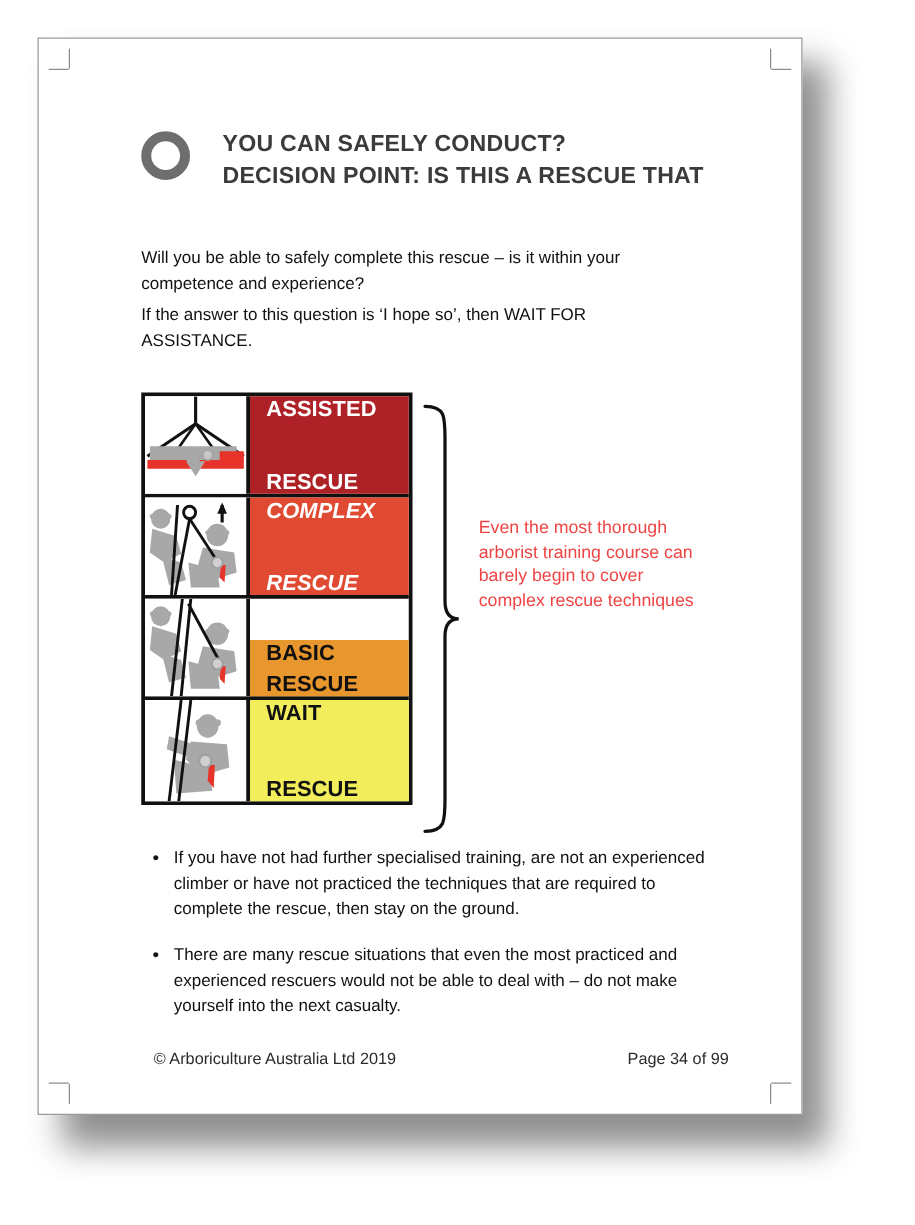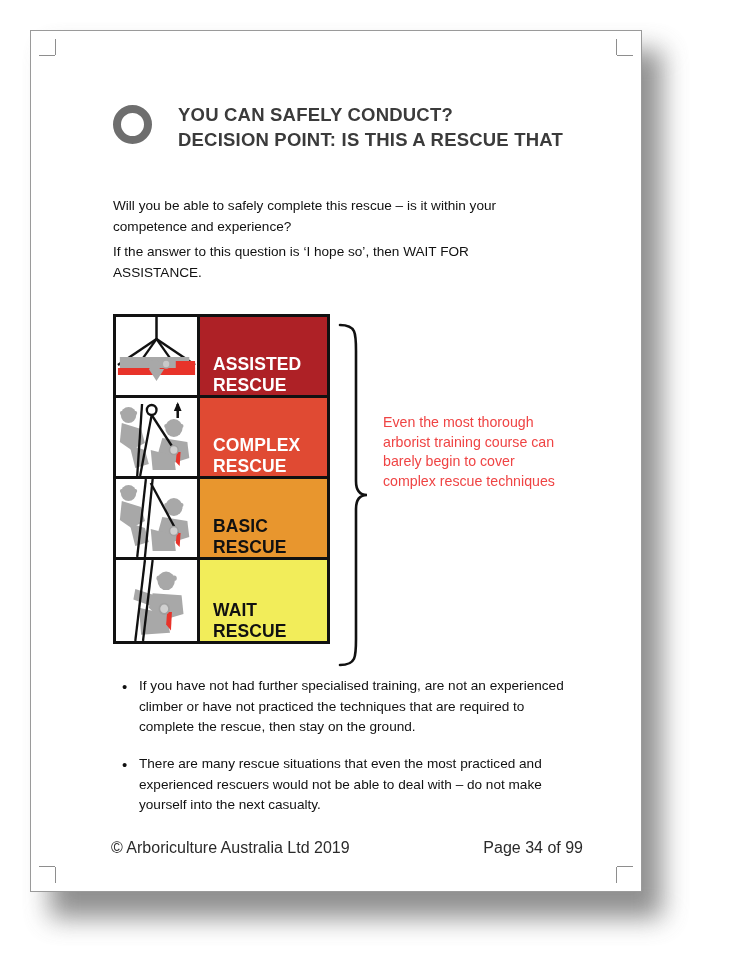--- a/index.html
+++ b/index.html
@@ -123,21 +123,21 @@
     border-right: 3px solid #111;
     box-sizing: border-box;
     position: relative;
     overflow: hidden;
   }
   .tier-art svg { display: block; width: 100%; height: 100%; }
   .tier-label {
     flex: 1 1 auto;
     display: flex;
     flex-direction: column;
-    justify-content: flex-end;
+    justify-content: space-between;
     padding-left: 13px;
     font-size: 17.5px;
     font-weight: bold;
     line-height: 1.16;
     letter-spacing: .1px;
   }
 
   
   #brace {
     position: absolute;
@@ -181,27 +181,27 @@
     flex: 1 1 auto;
     font-size: 13.6px;
     line-height: 1.52;
     color: #111;
   }
   .bullet-text b { font-weight: normal; }
 
   
   #footer {
     position: absolute;
-    left: 80px;
+    left: 92px;
     right: 58px;
     top: 808px;
     display: flex;
     justify-content: space-between;
     align-items: baseline;
-    font-size: 16px;
+    font-size: 13px;
     color: #2b2b2b;
     text-align: right;
   }
 </style>
 </head>
 <body>
 
 <div id="page-shadow"></div>
 
 <div id="page">
@@ -274,21 +274,21 @@
           <circle cx="37" cy="12" r="5" fill="none" stroke="#111" stroke-width="2.4"></circle>
           <line x1="37" y1="17" x2="25" y2="78" stroke="#111" stroke-width="2.4"></line>
           <line x1="37" y1="17" x2="62" y2="54" stroke="#111" stroke-width="2.4"></line>
           <line x1="27" y1="6" x2="22" y2="78" stroke="#111" stroke-width="2.4"></line>
           <line x1="64" y1="6" x2="64" y2="20" stroke="#111" stroke-width="2.6"></line>
           <path d="M64 4 L60 13 L68 13 Z" fill="#111"></path>
           <path d="M63 54 L67 54 L66 68 L62 64 Z" fill="#E8332A"></path>
           <circle cx="60" cy="52" r="4.5" fill="#d0d0d0" stroke="#a0a0a0" stroke-width="1.6"></circle>
         </svg>
       </div>
-      <div class="tier-label" style="background:#E04A33;color:#FFFFFF;">
+      <div class="tier-label" style="background:#E04A33;color:#FFFFFF;font-style:italic;">
         <div>COMPLEX</div>
         <div>RESCUE</div>
       </div>
     </div>
 
     <div class="tier">
       <div class="tier-art">
         <svg viewBox="0 0 84 78" preserveAspectRatio="none">
           <g fill="#a8a8a8">
             <circle cx="13" cy="14" r="8"></circle>
@@ -300,21 +300,21 @@
             <path d="M48 38 L74 42 L76 58 L56 64 L44 52 Z"></path>
             <path d="M36 50 L60 56 L62 72 L38 72 Z"></path>
           </g>
           <line x1="31" y1="0" x2="22" y2="78" stroke="#111" stroke-width="2.4"></line>
           <line x1="38" y1="0" x2="30" y2="78" stroke="#111" stroke-width="2.4"></line>
           <line x1="36" y1="4" x2="64" y2="54" stroke="#111" stroke-width="2.4"></line>
           <path d="M63 54 L67 54 L66 68 L62 64 Z" fill="#E8332A"></path>
           <circle cx="60" cy="52" r="4.5" fill="#d0d0d0" stroke="#a0a0a0" stroke-width="1.6"></circle>
         </svg>
       </div>
-      <div class="tier-label" style="background:#E8962E;color:#111111;">
+      <div class="tier-label" style="background:#E8962E;color:#111111;margin-top:33px;">
         <div>BASIC</div>
         <div>RESCUE</div>
       </div>
     </div>
 
     <div class="tier">
       <div class="tier-art">
         <svg viewBox="0 0 84 78" preserveAspectRatio="none">
           <g fill="#a8a8a8">
             <circle cx="52" cy="20" r="9"></circle>

